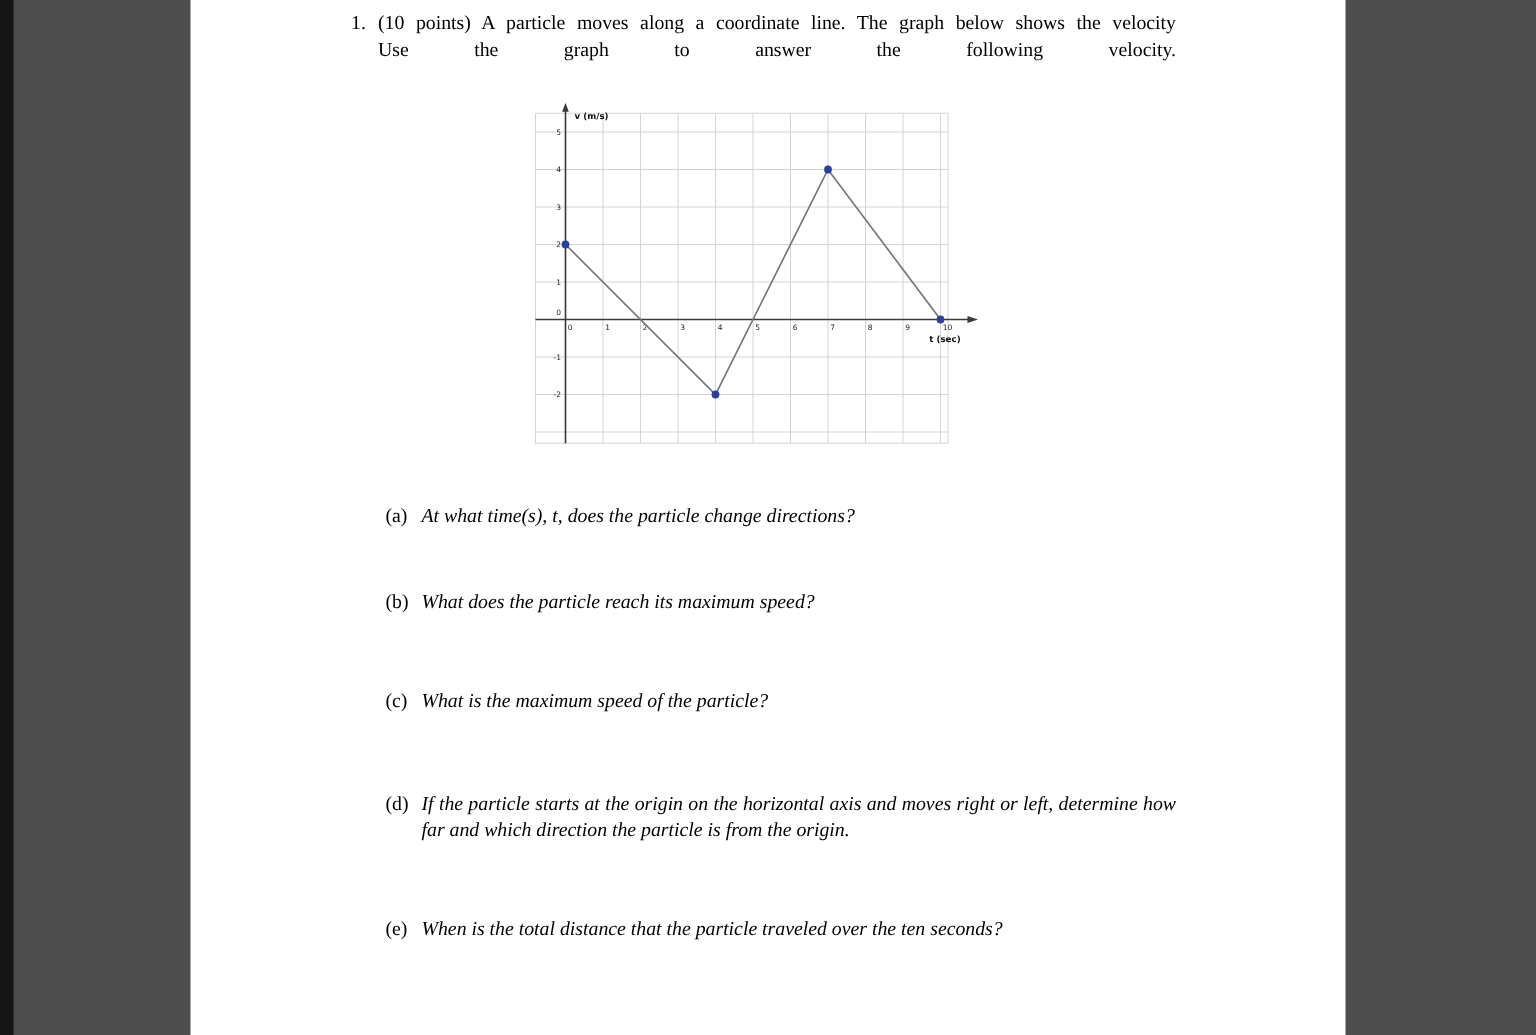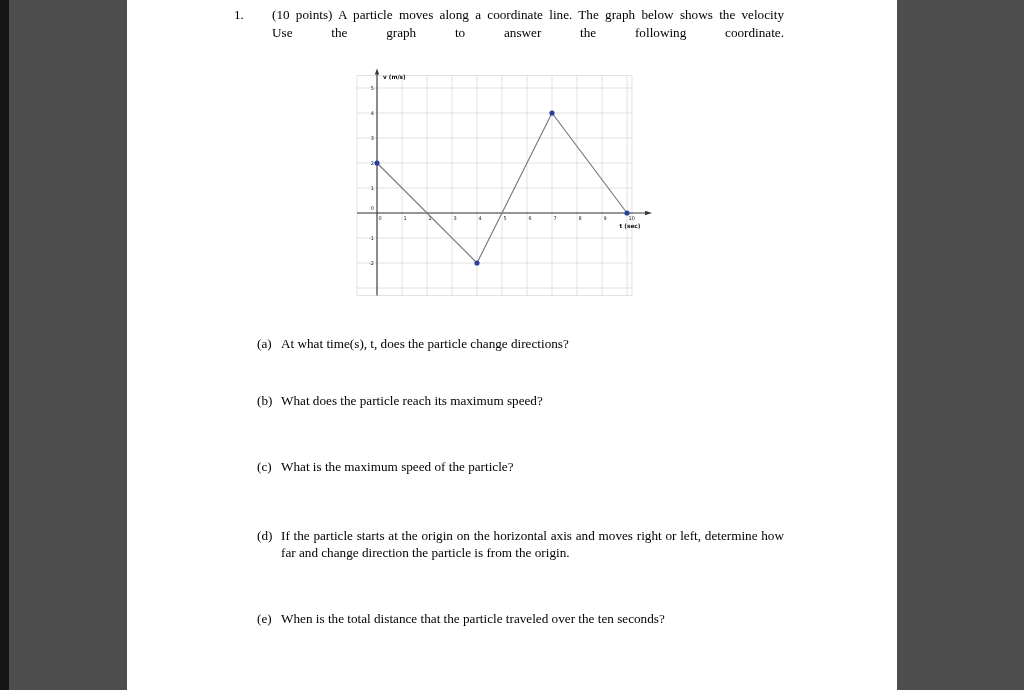--- a/index.html
+++ b/index.html
@@ -13,50 +13,50 @@
     position:absolute; left:127px; top:0;
     width:770px; height:690px;
     background:#ffffff; color:#000;
     padding:6px 0 0 107px;
   }
 
   .problem { display:flex; align-items:flex-start; }
   .problem-number { width:18px; font-size:13.2px; line-height:17.5px; flex:none; }
   .problem-body { width:532px; }
 
-  .intro { font-size:13.2px; line-height:17.5px;margin-left:20px; }
+  .intro { font-size:13.2px; line-height:17.5px; }
   .intro-line { display:block; }
   .intro-line:nth-child(-n+2) { text-align:justify; text-align-last:justify; }
 
   figure.graph { margin:26px 0 0 103px; width:300px; height:232px; }
   figure.graph svg { display:block; }
 
   ol.parts { list-style:none; margin-top:36px; }
   ol.parts li { display:flex; margin-left:5px; font-size:13.2px; line-height:17.5px; }
   ol.parts li:nth-child(2) { margin-top:39px; }
   ol.parts li:nth-child(3) { margin-top:49px; }
   ol.parts li:nth-child(4) { margin-top:51px; }
   ol.parts li:nth-child(5) { margin-top:48px; }
   .part-label { width:24px; flex:none; }
-  .part-text { width:503px; text-align:justify; }
+  .part-text { width:503px; text-align:justify;font-style:italic; }
 </style>
 </head>
 <body>
 
 <div class="viewport">
   <div class="edge-strip"></div>
 
   <div class="page">
     <div class="problem">
       <div class="problem-number">1.</div>
 
       <div class="problem-body">
         <p class="intro">
           <span class="intro-line">(10 points) A particle moves along a coordinate line. The graph below shows the velocity</span>
-          <span class="intro-line">Use the graph to answer the following coordinate.</span>
+          <span class="intro-line">Use the graph to answer the following velocity.</span>
         </p>
 
         <figure class="graph">
           <svg id="velocity-chart" width="300" height="232" viewBox="0 0 300 232" xmlns="http://www.w3.org/2000/svg">
               <line x1="2" y1="228.5" x2="277" y2="228.5" stroke="#cfcfcf" stroke-width="0.6"></line>
               <line x1="2" y1="221" x2="277" y2="221" stroke="#cfcfcf" stroke-width="0.6"></line>
               <line x1="2" y1="196" x2="277" y2="196" stroke="#cfcfcf" stroke-width="0.6"></line>
               <line x1="2" y1="171" x2="277" y2="171" stroke="#cfcfcf" stroke-width="0.6"></line>
               <line x1="2" y1="146" x2="277" y2="146" stroke="#cfcfcf" stroke-width="0.6"></line>
               <line x1="2" y1="121" x2="277" y2="121" stroke="#cfcfcf" stroke-width="0.6"></line>
@@ -119,21 +119,21 @@
           <li>
             <span class="part-label">(b)</span>
             <span class="part-text">What does the particle reach its maximum speed?</span>
           </li>
           <li>
             <span class="part-label">(c)</span>
             <span class="part-text">What is the maximum speed of the particle?</span>
           </li>
           <li>
             <span class="part-label">(d)</span>
-            <span class="part-text">If the particle starts at the origin on the horizontal axis and moves right or left, determine how far and change direction the particle is from the origin.</span>
+            <span class="part-text">If the particle starts at the origin on the horizontal axis and moves right or left, determine how far and which direction the particle is from the origin.</span>
           </li>
           <li>
             <span class="part-label">(e)</span>
             <span class="part-text">When is the total distance that the particle traveled over the ten seconds?</span>
           </li>
         </ol>
       </div>
     </div>
   </div>
 </div>

